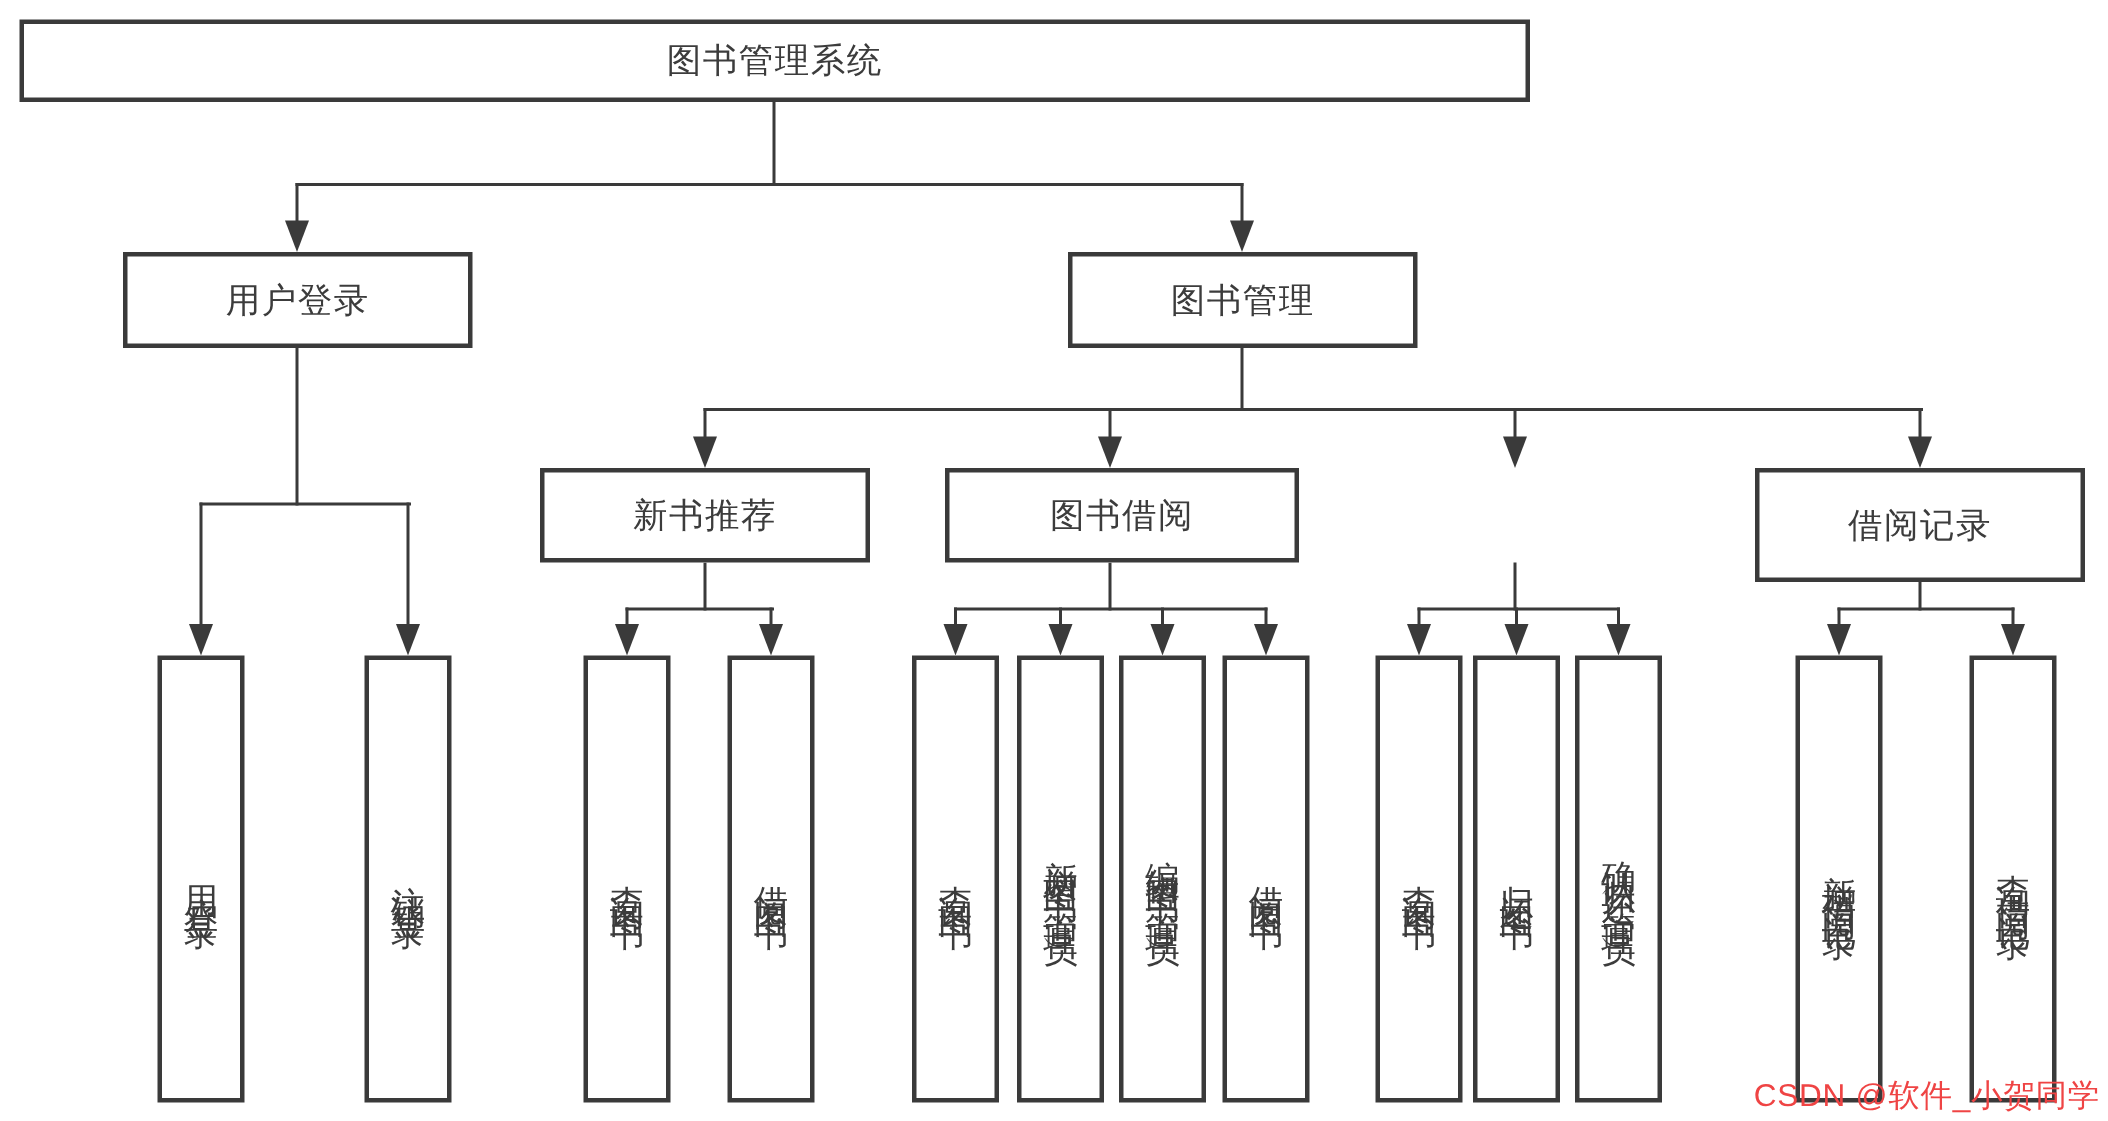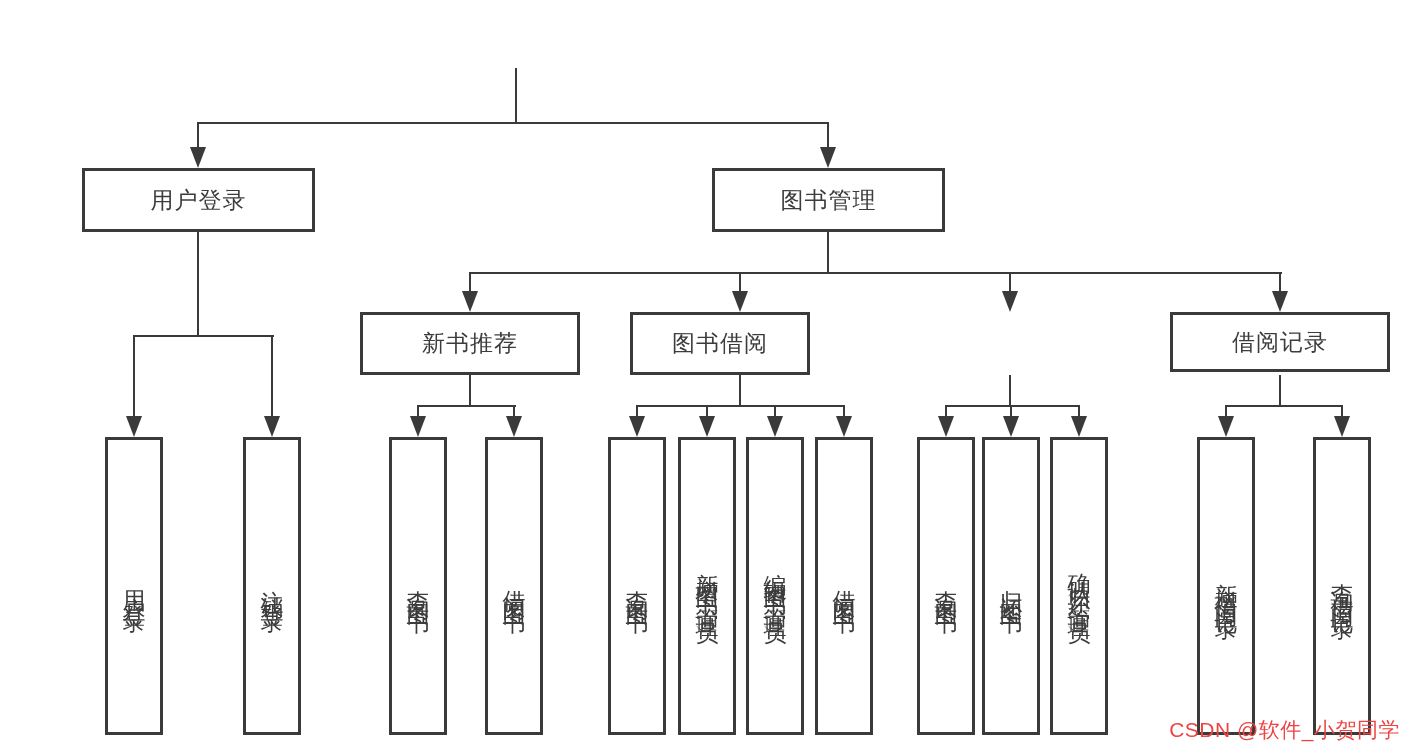--- a/index.html
+++ b/index.html
@@ -46,35 +46,38 @@
     letter-spacing:0.5px;
     z-index:5;
     white-space:nowrap;
   }
 </style>
 </head>
 <body>
 
 <div id="canvas">
 
+  <div class="node" style="left:13px;top:13px;width:1007px;height:55px;">
+    <span class="label">图书管理系统</span>
+  </div>
 
   <div class="node" style="left:82px;top:168px;width:233px;height:64px;">
     <span class="label">用户登录</span>
   </div>
   <div class="node" style="left:712px;top:168px;width:233px;height:64px;">
     <span class="label">图书管理</span>
   </div>
 
   <div class="node" style="left:360px;top:312px;width:220px;height:63px;">
     <span class="label">新书推荐</span>
   </div>
-  <div class="node" style="left:630px;top:312px;width:180px;height:63px;">
+  <div class="node" style="left:630px;top:312px;width:236px;height:63px;">
     <span class="label">图书借阅</span>
   </div>
-  <div class="node" style="left:1170px;top:312px;width:220px;height:60px;">
+  <div class="node" style="left:1170px;top:312px;width:220px;height:76px;">
     <span class="label">借阅记录</span>
   </div>
 
   <div class="node leaf" style="left:105px;top:437px;width:58px;height:298px;">
     <span class="label">用户登录</span>
   </div>
   <div class="node leaf" style="left:243px;top:437px;width:58px;height:298px;">
     <span class="label">注销登录</span>
   </div>
 

